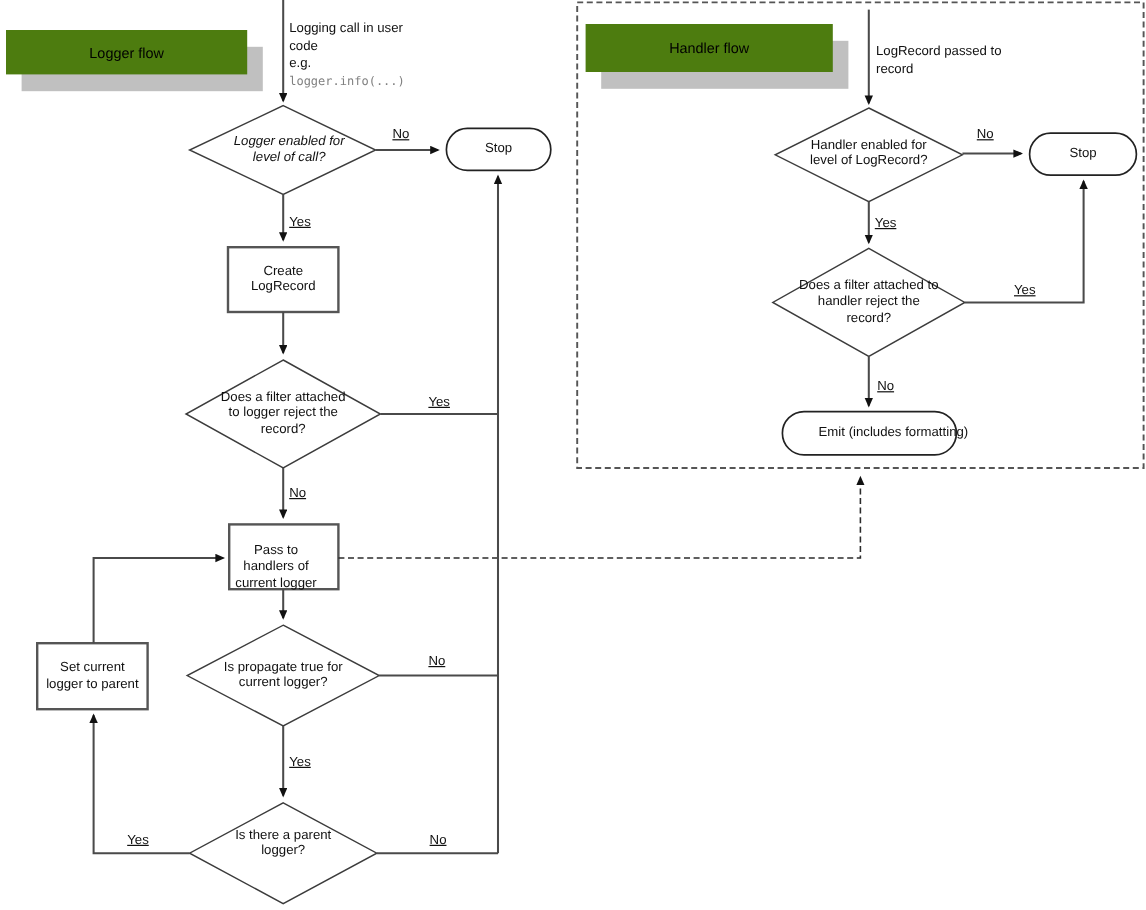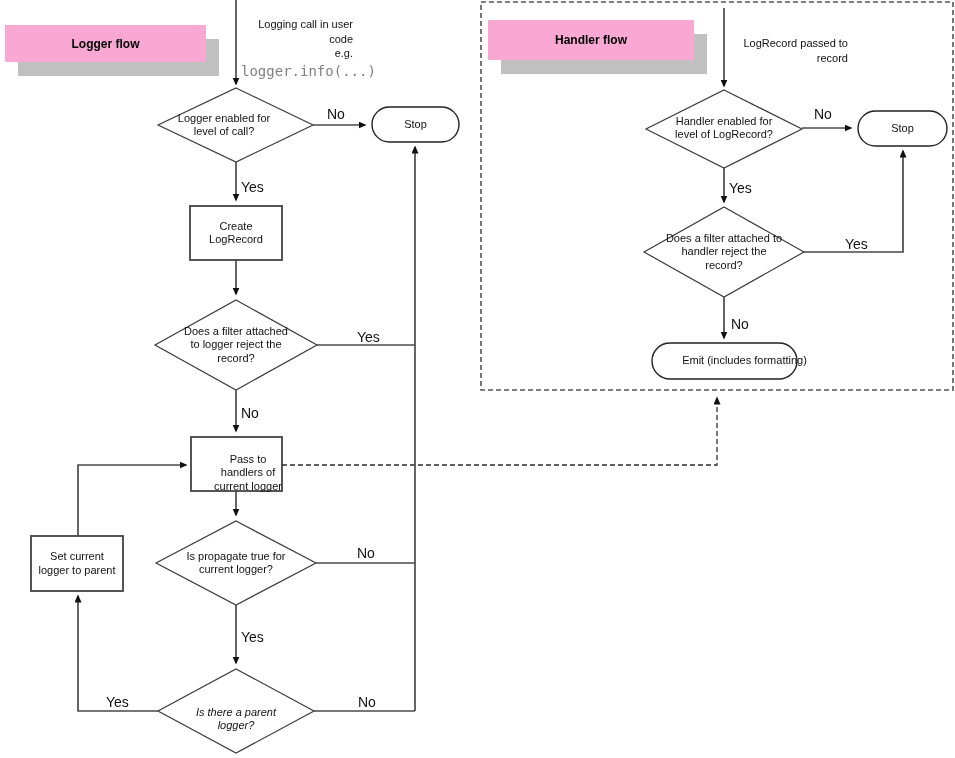--- a/index.html
+++ b/index.html
@@ -3,36 +3,36 @@
 <meta charset="utf-8">
 <style>
   html,body{margin:0;padding:0;background:#fff;}
   #stage{
     position:relative;width:955px;height:758px;background:#ffffff;
     font-family:"Liberation Sans",sans-serif;overflow:hidden;
   }
   #wires{position:absolute;left:0;top:0;width:955px;height:758px;}
   .flow-title{
     position:absolute;display:flex;align-items:center;justify-content:center;
-    background:#f9a8d4;box-shadow:13px 14px 0 0 #c0c0c0;
-    font-size:12px;font-weight:bold;color:#000;
+    background:#4d7c0f;box-shadow:13px 14px 0 0 #c0c0c0;
+    font-size:12px;font-weight:normal;color:#000;
   }
   .label{
     position:absolute;display:flex;align-items:center;justify-content:center;
     text-align:center;font-size:11px;line-height:1.2;color:#111;
   }
   .edge{
-    position:absolute;font-size:14px;color:#111;white-space:nowrap;
+    position:absolute;font-size:11px;color:#111;white-space:nowrap;text-decoration:underline;
   }
   .start-text{
-    position:absolute;text-align:right;font-size:11px;line-height:1.32;color:#111;
+    position:absolute;text-align:left;font-size:11px;line-height:1.32;color:#111;
   }
   .code-line{
     font-family:"DejaVu Sans Mono","Liberation Mono",monospace;
-    font-size:14px;color:#808080;white-space:nowrap;margin-top:1px;
+    font-size:10px;color:#808080;white-space:nowrap;margin-top:1px;
   }
 </style>
 </head>
 <body>
 
 <div id="stage">
 
   <svg id="wires" viewBox="0 0 955 758" xmlns="http://www.w3.org/2000/svg">
     <defs>
       <marker id="arw" markerUnits="userSpaceOnUse" markerWidth="9" markerHeight="8" refX="6.5" refY="3.5" orient="auto">
@@ -82,27 +82,27 @@
   <div class="flow-title" style="left:488px;top:20px;width:206px;height:40px;text-align:right;">
     <span>Handler flow</span>
   </div>
 
   <div class="start-text" style="left:241px;top:17px;width:112px;">
     <div>Logging call in user code</div>
     <div>e.g.</div>
     <div class="code-line">logger.info(...)</div>
   </div>
 
-  <div class="label" style="left:168px;top:100px;width:112px;height:50px;">Logger enabled for level of call?</div>
+  <div class="label" style="left:185px;top:100px;width:112px;height:50px;font-style:italic;">Logger enabled for level of call?</div>
   <div class="label" style="left:372px;top:107px;width:87px;height:35px;">Stop</div>
   <div class="label" style="left:204px;top:206px;width:64px;height:54px;">Create LogRecord</div>
   <div class="label" style="left:178px;top:318px;width:116px;height:54px;">Does a filter attached to logger reject the record?</div>
-  <div class="label" style="left:211px;top:437px;width:74px;height:72px;">Pass to handlers of current logger</div>
+  <div class="label" style="left:193px;top:437px;width:74px;height:72px;">Pass to handlers of current logger</div>
   <div class="label" style="left:177px;top:538px;width:118px;height:50px;">Is propagate true for current logger?</div>
-  <div class="label" style="left:186px;top:694px;width:100px;height:50px;font-style:italic;">Is there a parent logger?</div>
+  <div class="label" style="left:186px;top:678px;width:100px;height:50px;">Is there a parent logger?</div>
   <div class="label" style="left:35px;top:536px;width:84px;height:55px;">Set current logger to parent</div>
 
   <div class="edge" style="left:327px;top:106px;">No</div>
   <div class="edge" style="left:241px;top:179px;">Yes</div>
   <div class="edge" style="left:357px;top:329px;">Yes</div>
   <div class="edge" style="left:241px;top:405px;">No</div>
   <div class="edge" style="left:357px;top:545px;">No</div>
   <div class="edge" style="left:241px;top:629px;">Yes</div>
   <div class="edge" style="left:106px;top:694px;">Yes</div>
   <div class="edge" style="left:358px;top:694px;">No</div>

